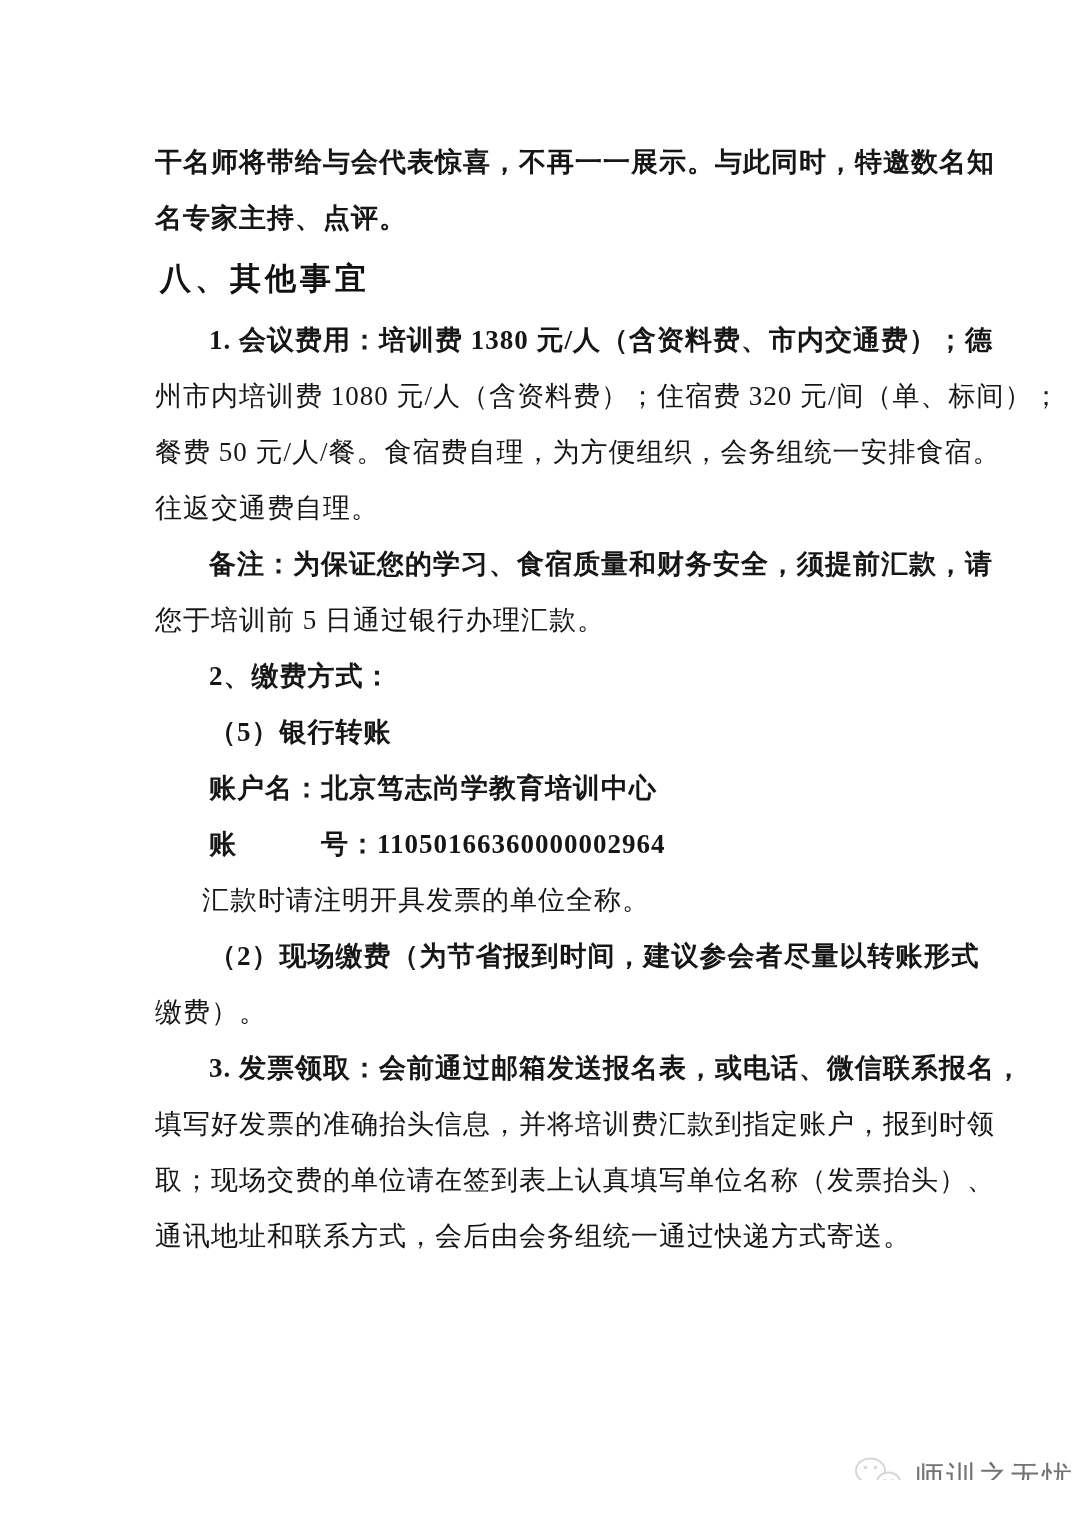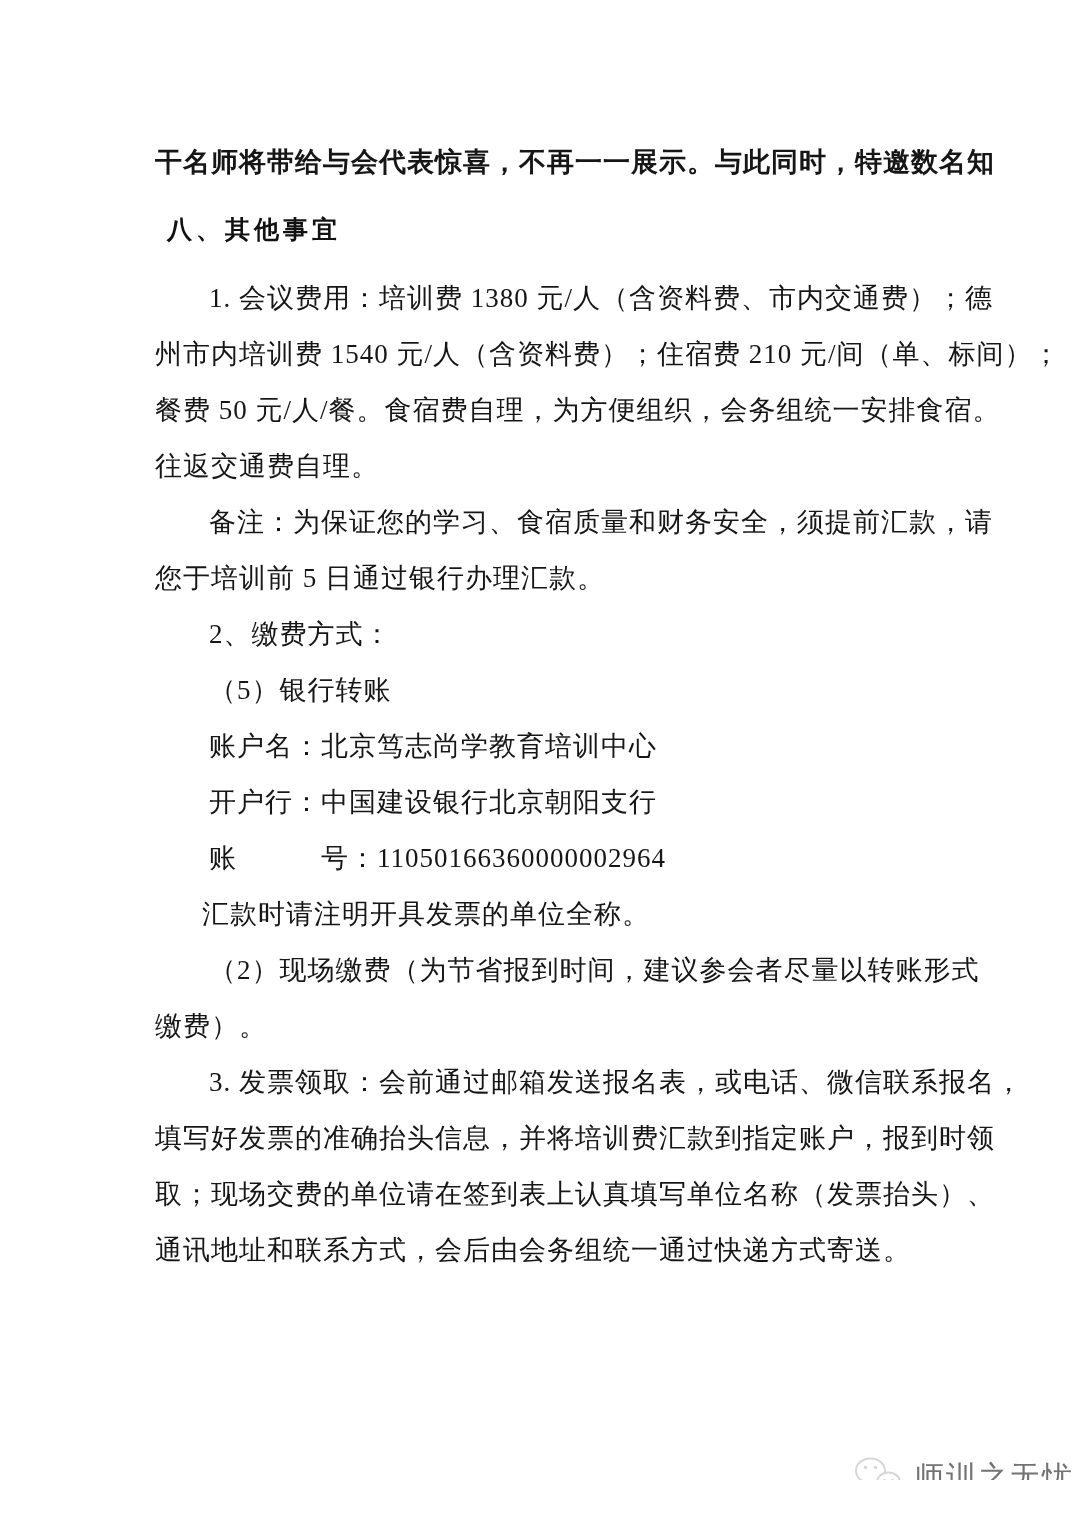--- a/index.html
+++ b/index.html
@@ -22,29 +22,29 @@
     color: #161616;
   }
   .ln {
     height: 56px;
     line-height: 56px;
     font-size: 27px;
     letter-spacing: 1px;
     white-space: nowrap;
   }
   .ln.b { font-weight: 700; }
-  .ind   { text-indent: 54px; }
+  .ind   { text-indent: 54px; font-weight: bold; }
   .ind-s { text-indent: 47px; }
   .heading {
     height: 56px;
     line-height: 56px;
-    font-size: 25px;
+    font-size: 31px;
     font-weight: 700;
     letter-spacing: 4px;
-    margin: 12px;
+    margin: 5px;
     white-space: nowrap;
     color: #111111;
   }
   .watermark {
     position: absolute;
     left: 853px;
     top: 1455px;
     display: flex;
     align-items: center;
     gap: 9px;
@@ -55,31 +55,31 @@
     user-select: none;
   }
   .watermark svg { display: block; }
 </style>
 </head>
 <body>
 
 <div class="page">
   <div class="body-text">
     <div class="ln b">干名师将带给与会代表惊喜，不再一一展示。与此同时，特邀数名知</div>
+    <div class="ln b">名专家主持、点评。</div>
     <h2 class="heading">八、其他事宜</h2>
     <div class="ln ind">1. 会议费用：培训费 1380 元/人（含资料费、市内交通费）；德</div>
-    <div class="ln">州市内培训费 1540 元/人（含资料费）；住宿费 210 元/间（单、标间）；</div>
+    <div class="ln">州市内培训费 1080 元/人（含资料费）；住宿费 320 元/间（单、标间）；</div>
     <div class="ln">餐费 50 元/人/餐。食宿费自理，为方便组织，会务组统一安排食宿。</div>
     <div class="ln">往返交通费自理。</div>
     <div class="ln ind">备注：为保证您的学习、食宿质量和财务安全，须提前汇款，请</div>
     <div class="ln">您于培训前 5 日通过银行办理汇款。</div>
     <div class="ln ind">2、缴费方式：</div>
     <div class="ln ind">（5）银行转账</div>
     <div class="ln ind">账户名：北京笃志尚学教育培训中心</div>
-    <div class="ln ind">开户行：中国建设银行北京朝阳支行</div>
     <div class="ln ind">账　　　号：11050166360000002964</div>
     <div class="ln ind-s">汇款时请注明开具发票的单位全称。</div>
     <div class="ln ind">（2）现场缴费（为节省报到时间，建议参会者尽量以转账形式</div>
     <div class="ln">缴费）。</div>
     <div class="ln ind">3. 发票领取：会前通过邮箱发送报名表，或电话、微信联系报名，</div>
     <div class="ln">填写好发票的准确抬头信息，并将培训费汇款到指定账户，报到时领</div>
     <div class="ln">取；现场交费的单位请在签到表上认真填写单位名称（发票抬头）、</div>
     <div class="ln">通讯地址和联系方式，会后由会务组统一通过快递方式寄送。</div>
   </div>
 

